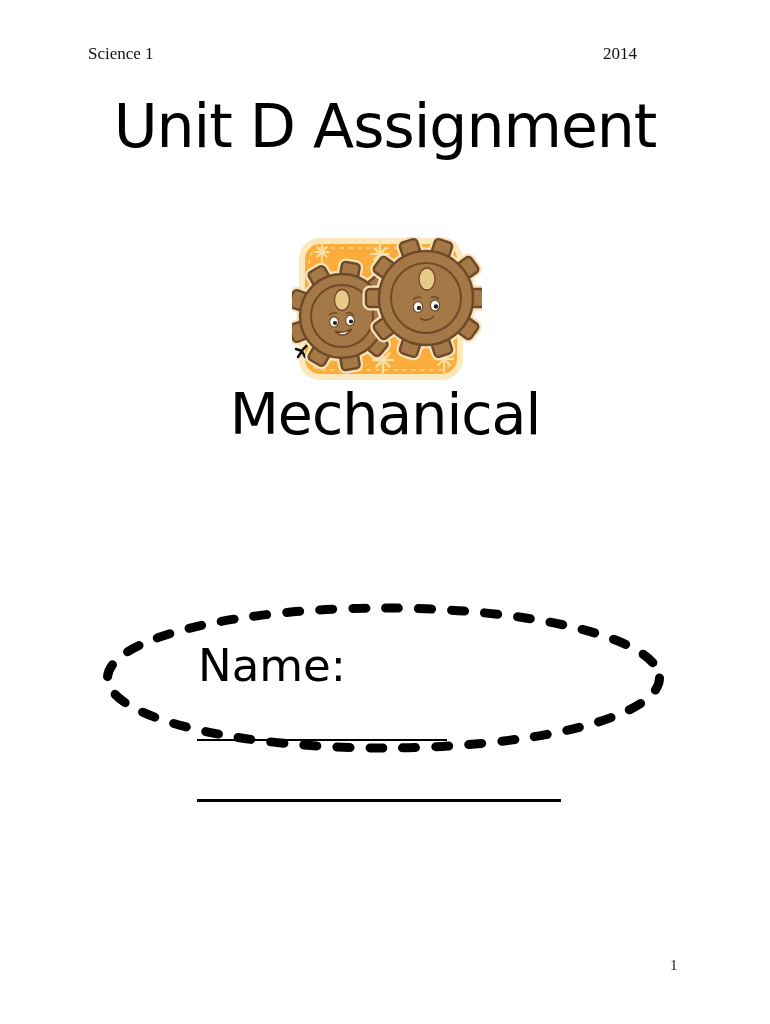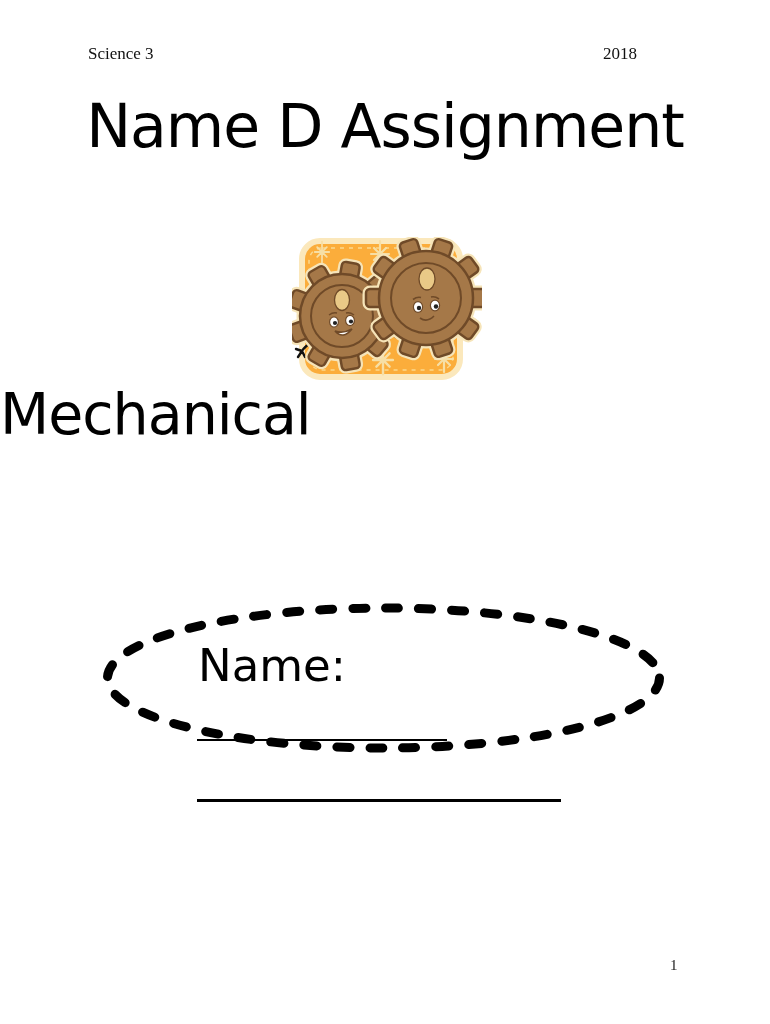--- a/index.html
+++ b/index.html
@@ -21,21 +21,21 @@
   .hdr-right{right:133px;}
   .title{
     position:absolute;top:93px;left:0;width:770px;
     text-align:center;
     font-size:60px;line-height:67px;
     letter-spacing:-1px;
     color:#000;
   }
   .subtitle{
     position:absolute;top:381px;left:0;width:770px;
-    text-align:left;
+    text-align:center;
     font-size:57px;line-height:66px;
     letter-spacing:-1px;
   }
   .gears{
     position:absolute;left:292px;top:237px;
     width:190px;height:144px;
   }
   .ellipse-svg{
     position:absolute;left:98px;top:598px;
     width:572px;height:160px;
@@ -54,25 +54,25 @@
     position:absolute;left:670px;top:957px;
     font-family:"Liberation Serif",serif;
     font-size:15px;color:#222;
   }
 </style>
 </head>
 <body>
 
 <div class="page">
 
-  <div class="hdr hdr-left">Science 3</div>
-  <div class="hdr hdr-right">2018</div>
+  <div class="hdr hdr-left">Science 1</div>
+  <div class="hdr hdr-right">2014</div>
 
   <div class="title">
-    <div>Name D Assignment</div>
+    <div>Unit D Assignment</div>
   </div>
 
   <svg class="gears" viewBox="0 0 190 144" role="img">
 
     <rect x="10" y="4" width="158" height="136" rx="18" stroke-width="6" fill="#FBAD3B" stroke="#FBE8BC"></rect>
     <rect x="17" y="11" width="144" height="122" rx="13" fill="none" stroke-width="1.5" stroke-dasharray="4 5" stroke="#FBD98F"></rect>
 
     <defs>
       <path id="spark" d="M0 -13 L0 13 M-9 0 L9 0 M-6 -6 L6 6 M6 -6 L-6 6"></path>
       <g id="gearL">

